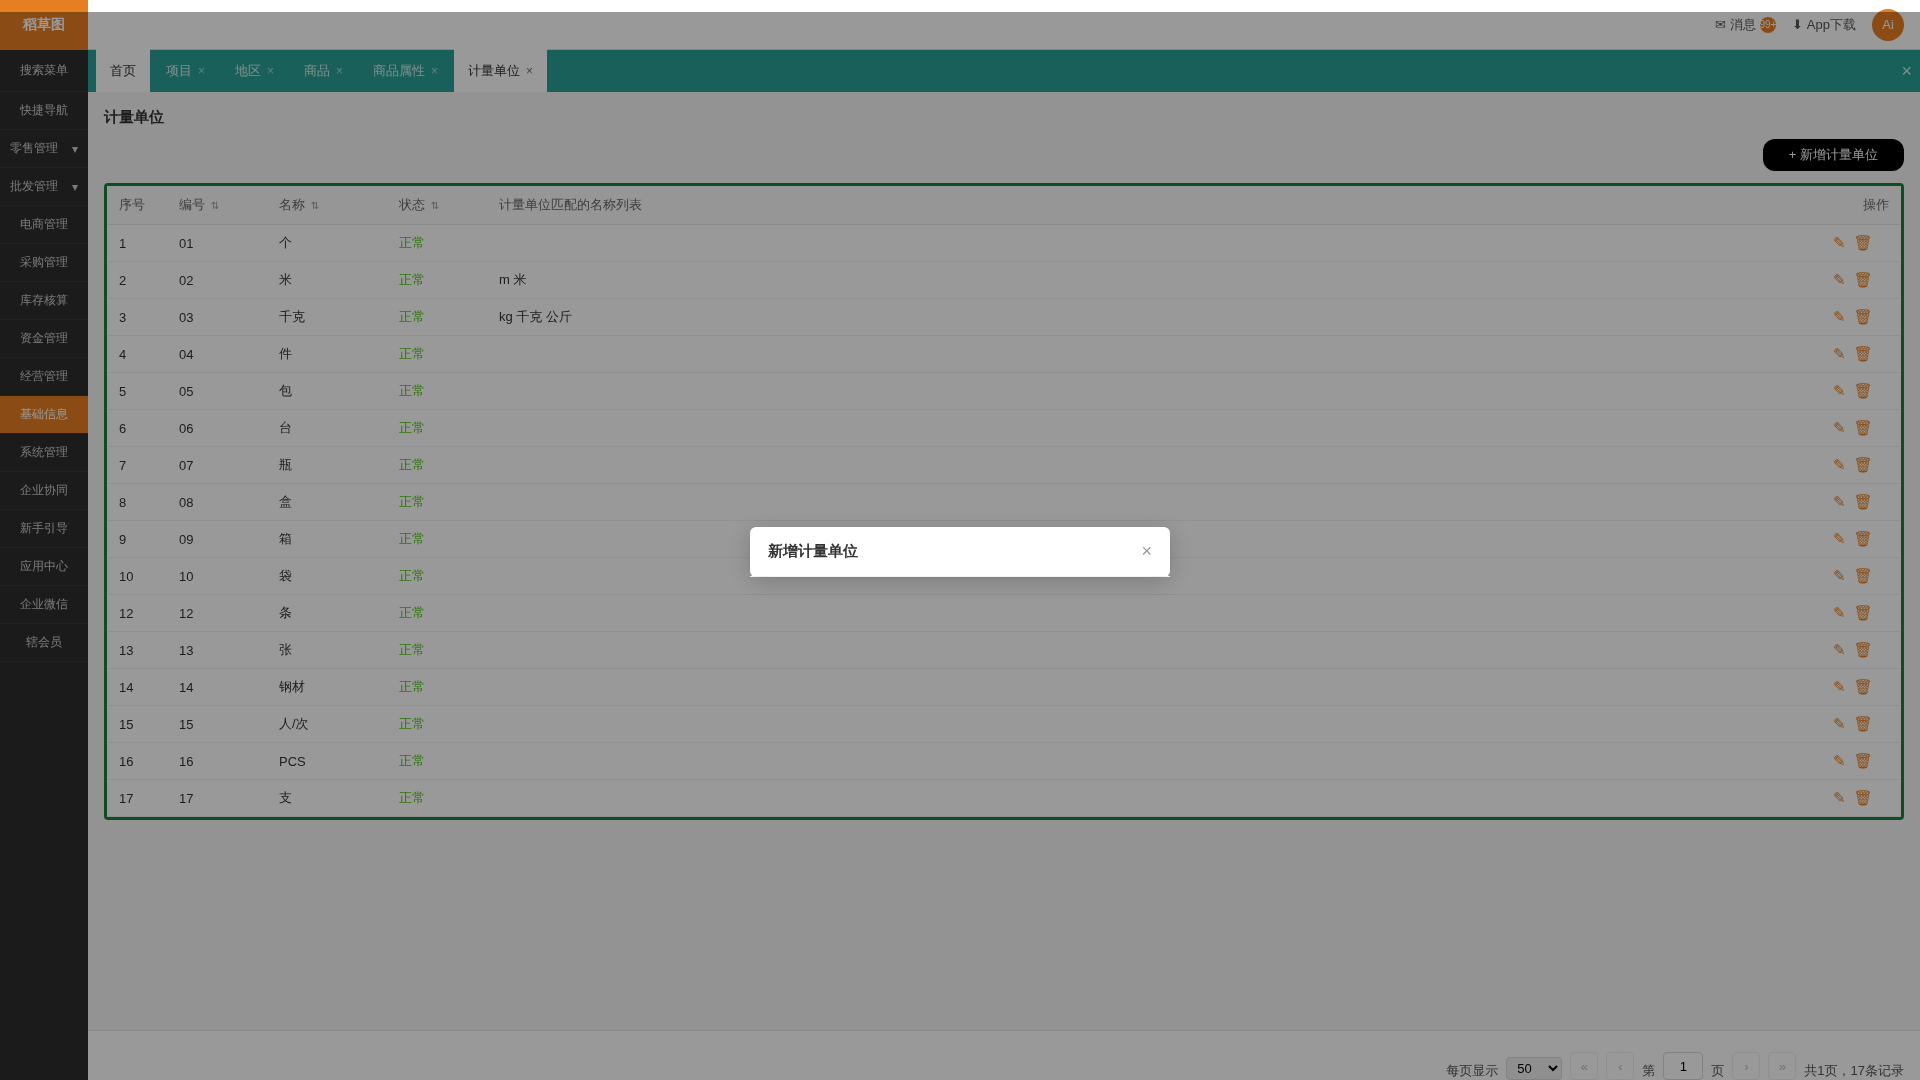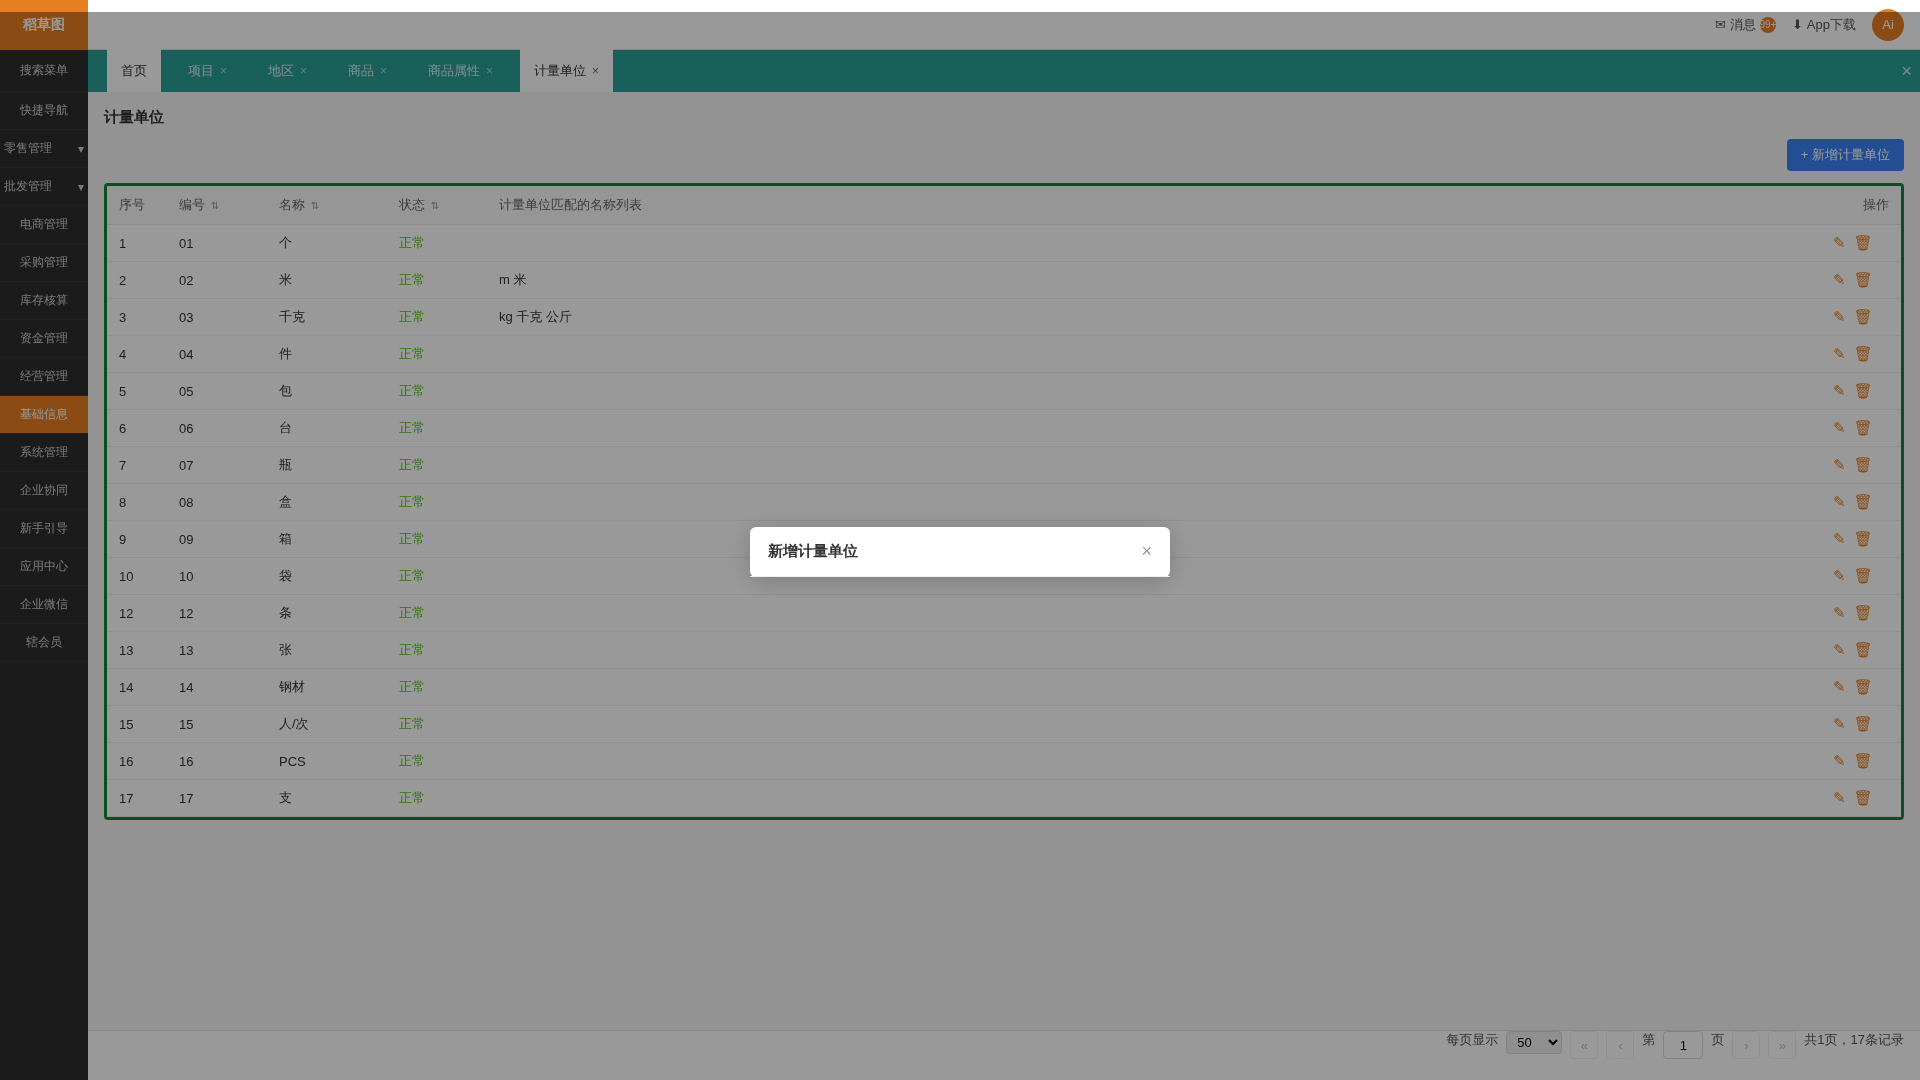--- a/index.html
+++ b/index.html
@@ -6,60 +6,60 @@
     body { font-family: 'Microsoft YaHei', Arial, sans-serif; font-size: 13px; background: #f0f0f0; display: flex; height: 1080px; width: 1920px; overflow: hidden; }
 
     
     .sidebar { width: 88px; background: #2d2d2d; display: flex; flex-direction: column; align-items: center; padding-top: 0; flex-shrink: 0; }
     .sidebar-logo { width: 100%; background: #e67e22; padding: 10px; display: flex; align-items: center; justify-content: center; height: 50px; }
     .sidebar-logo-text { color: white; font-size: 14px; font-weight: bold; }
     .sidebar-search { width: 100%; padding: 8px 6px; border-bottom: 1px solid #3d3d3d; }
     .sidebar-search-btn { width: 100%; background: transparent; border: none; color: #ccc; font-size: 12px; cursor: pointer; padding: 4px; text-align: center; }
     .sidebar-item { width: 100%; padding: 10px 4px; text-align: center; color: #ccc; font-size: 12px; cursor: pointer; border-bottom: 1px solid #3a3a3a; }
     .sidebar-item.active { background: #e67e22; color: white; }
-    .sidebar-item.has-arrow { display: flex; align-items: center; justify-content: space-between; gap: 14px; }
+    .sidebar-item.has-arrow { display: flex; align-items: center; justify-content: center; gap: 14px; }
 
     
     .main { flex: 1; display: flex; flex-direction: column; overflow: hidden; }
 
     
     .topbar { height: 50px; background: #fff; display: flex; align-items: center; justify-content: flex-end; padding: 0 16px; border-bottom: 1px solid #e0e0e0; gap: 16px; }
     .topbar-item { display: flex; align-items: center; gap: 4px; font-size: 13px; color: #555; cursor: pointer; }
     .topbar-badge { background: #e67e22; color: white; border-radius: 50%; font-size: 10px; width: 16px; height: 16px; display: flex; align-items: center; justify-content: center; }
     .topbar-avatar { width: 32px; height: 32px; background: #e67e22; border-radius: 50%; display: flex; align-items: center; justify-content: center; color: white; font-size: 13px; }
 
     
     .tabs { height: 42px; background: #2aa198; display: flex; align-items: center; padding: 0 8px; gap: 2px; }
-    .tab { padding: 18px 14px; border-radius: 4px 4px 0 0; font-size: 13px; cursor: pointer; display: flex; align-items: center; gap: 6px; color: rgba(255,255,255,0.8); margin-left: 11px; }
+    .tab { padding: 18px 14px; border-radius: 4px 4px 0 0; font-size: 13px; cursor: pointer; display: flex; align-items: center; gap: 6px; color: rgba(255,255,255,0.8); }
     .tab.active { background: #fff; color: #333; }
     .tab .tab-close { font-size: 12px; color: inherit; opacity: 0.7; }
     .tab:not(.active) .tab-close { color: rgba(255,255,255,0.8); }
     .tabs-close-all { margin-left: auto; color: white; cursor: pointer; font-size: 18px; opacity: 0.8; }
 
     
     .content { flex: 1; background: #f5f5f5; padding: 16px; overflow: auto; position: relative; }
 
     .page-title { font-size: 15px; font-weight: bold; color: #333; margin-bottom: 12px; }
 
     .toolbar { display: flex; justify-content: flex-end; margin-bottom: 12px; }
-    .btn-add { background: #3b82f6; color: white; border: none; padding: 7px 14px; border-radius: 4px; font-size: 13px; cursor: pointer; }
+    .btn-add { background: #000000; color: white; border: none; padding: 7px 26px; border-radius: 12px; font-size: 13px; cursor: pointer; }
 
     
     .table-wrap { background: #fff; border-radius: 4px; border: 3px solid #15803d; }
     table { width: 100%; border-collapse: collapse; font-size: 13px; }
     thead th { background: #fafafa; padding: 10px 12px; text-align: left; color: #666; font-weight: normal; border-bottom: 1px solid #e8e8e8; white-space: nowrap; }
     thead th .sort-icon { color: #999; font-size: 10px; margin-left: 2px; }
     tbody tr { border-bottom: 1px solid #f0f0f0; }
     tbody td { padding: 9px 12px; color: #333; }
     .status-normal { color: #52c41a; }
     .action-btns { display: flex; gap: 8px; align-items: center; }
     .action-btn { background: transparent; border: none; cursor: pointer; color: #e67e22; font-size: 15px; }
 
     
-    .pagination { height: 50px; background: #fff; border-top: 1px solid #e0e0e0; display: flex; align-items: flex-start; justify-content: flex-end; padding: 0 16px; gap: 8px; font-size: 13px; color: #555; }
+    .pagination { height: 50px; background: #fff; border-top: 1px solid #e0e0e0; display: flex; align-items: flex-end; justify-content: flex-end; padding: 0 16px; gap: 8px; font-size: 13px; color: #555; }
     .page-size-select { border: 1px solid #d9d9d9; border-radius: 4px; padding: 2px 6px; font-size: 13px; }
     .page-btn { background: transparent; border: 1px solid #d9d9d9; border-radius: 4px; width: 28px; height: 28px; cursor: pointer; display: flex; align-items: center; justify-content: center; font-size: 13px; color: #555; }
     .page-btn:disabled { opacity: 0.4; cursor: default; }
     .page-input { border: 1px solid #d9d9d9; border-radius: 4px; width: 40px; height: 28px; text-align: center; font-size: 13px; }
 
     
     .overlay { position: fixed; top: 12px; left: 0; width: 100%; height: 100%; background: rgba(0,0,0,0.4); z-index: 100; display: flex; align-items: center; justify-content: center; }
 
     
     .modal { background: #fff; border-radius: 6px; width: 420px; box-shadow: 0 4px 24px rgba(0,0,0,0.2); }

